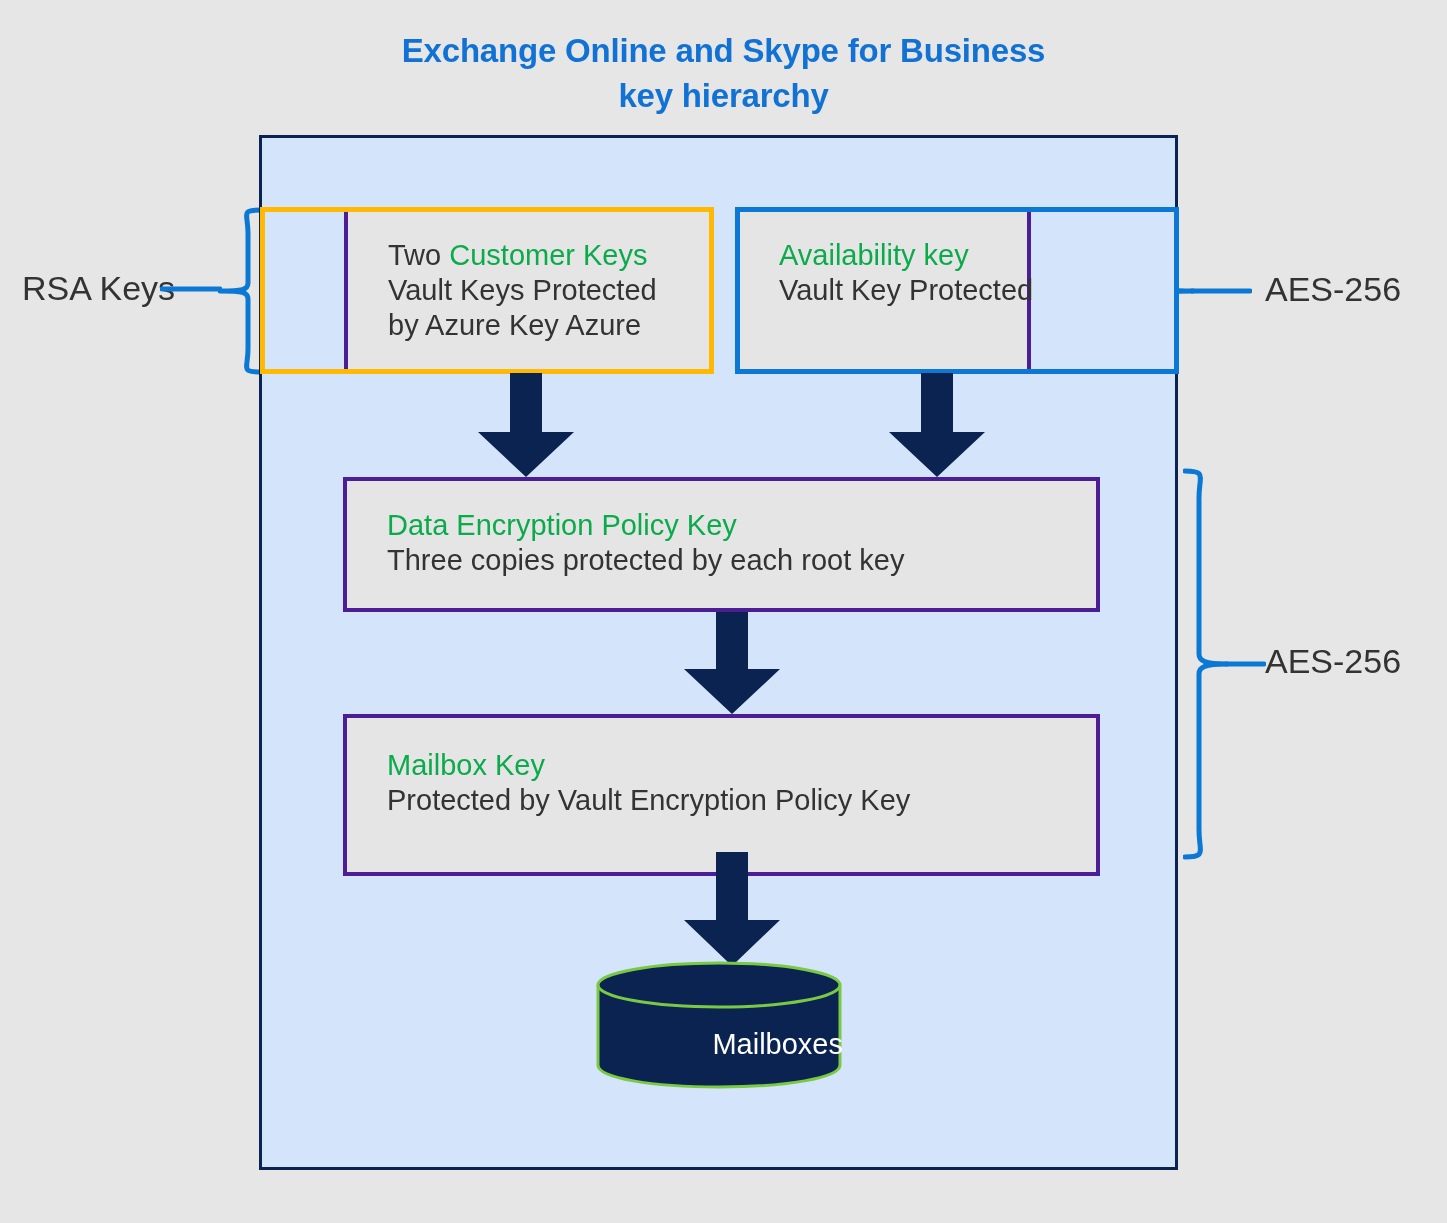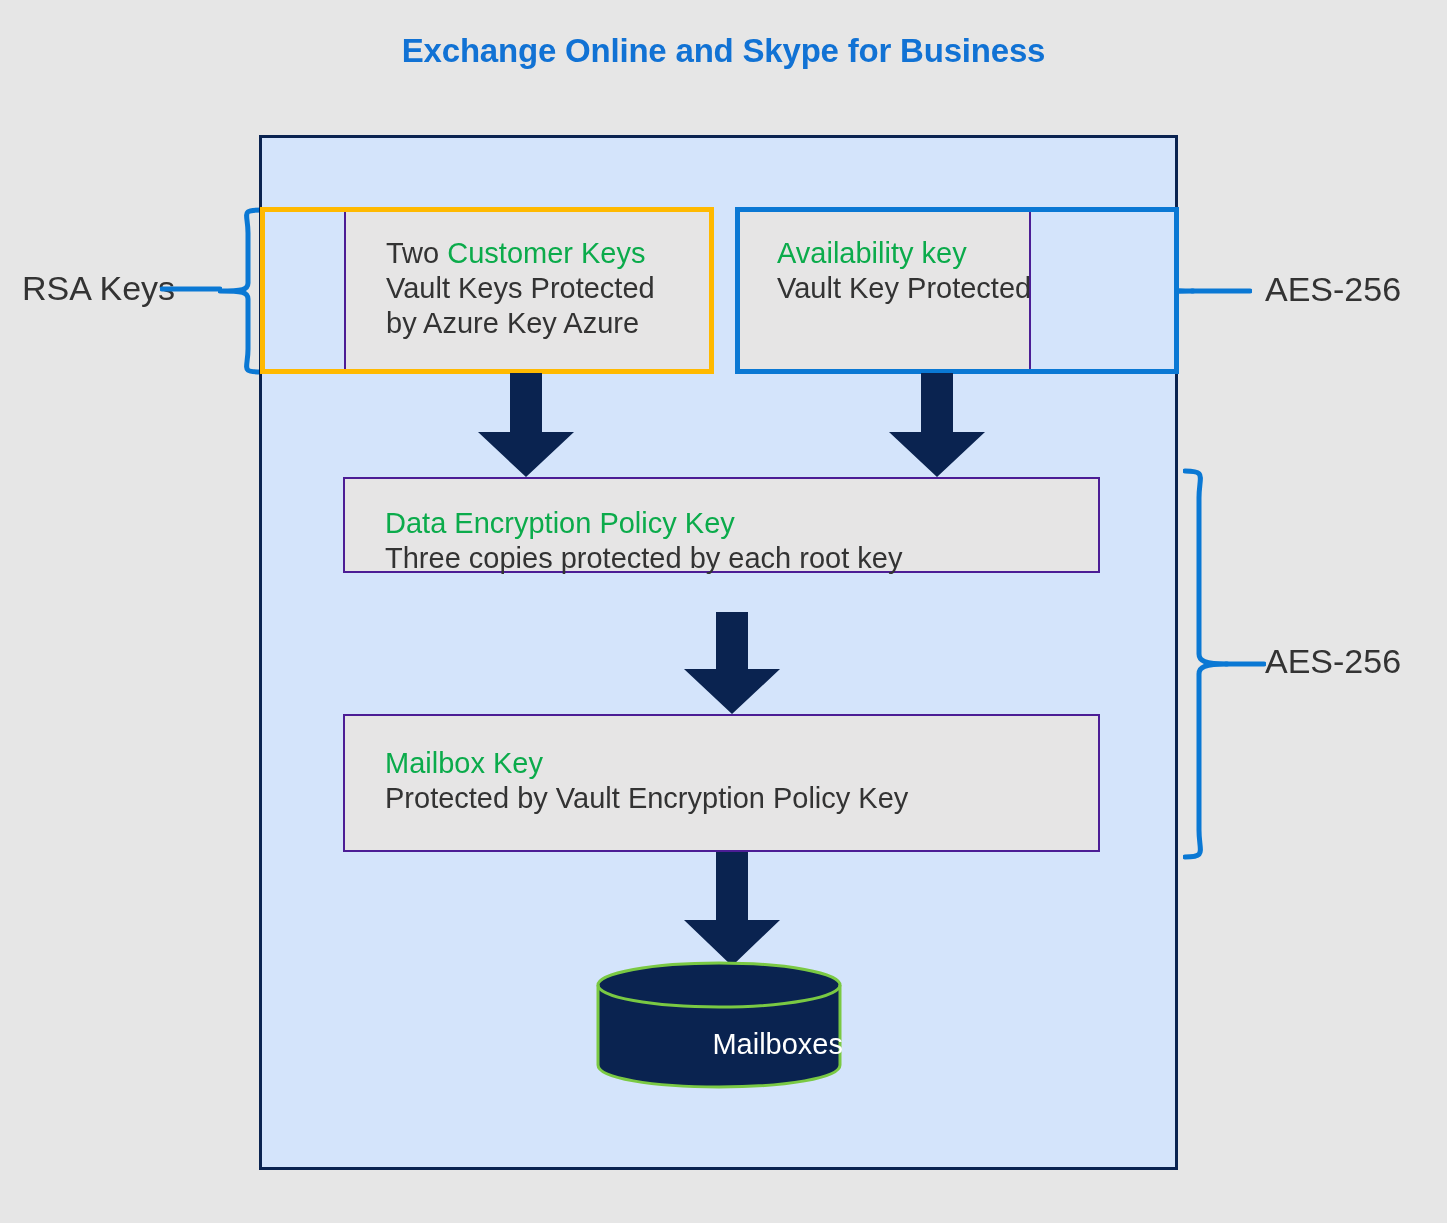--- a/index.html
+++ b/index.html
@@ -45,38 +45,38 @@
     height: 1035px;
     background: #d4e4fb;
     border: 3px solid #0a2350;
     box-sizing: border-box;
   }
 
   
   .keybox {
     position: absolute;
     background: #e6e5e5;
-    border: 2px solid #4c1d95;
+    border: 4px solid #4c1d95;
     box-sizing: border-box;
     padding: 20px 0 0 40px;
   }
   .keybox .line {
     display: block;
     color: #333333;
     font-size: 29px;
     line-height: 35px;
     white-space: nowrap;
   }
   .keybox .green { color: #0bab4b; }
 
   
   #box-customer-keys { left: 344px; top: 208px; width: 369px; height: 165px; padding-top: 26px; }
   #box-availability  { left: 735px; top: 208px; width: 296px; height: 165px; padding-top: 26px; }
-  #box-dep           { left: 343px; top: 477px; width: 757px; height: 96px; padding-top: 27px; }
-  #box-mailbox-key   { left: 343px; top: 714px; width: 757px; height: 138px; padding-top: 30px; }
+  #box-dep           { left: 343px; top: 477px; width: 757px; height: 135px; padding-top: 27px; }
+  #box-mailbox-key   { left: 343px; top: 714px; width: 757px; height: 162px; padding-top: 30px; }
 
   
   .outline {
     position: absolute;
     box-sizing: border-box;
     background: transparent;
   }
   #outline-orange {
     left: 260px; top: 207px; width: 454px; height: 167px;
     border: 5px solid #ffb900;
@@ -133,20 +133,21 @@
     pointer-events: none;
   }
 </style>
 </head>
 <body>
 
 <div id="stage">
 
   <div class="title">
     <span>Exchange Online and Skype for Business</span>
+    <span class="l2">key hierarchy</span>
   </div>
 
   <div class="brace" id="brace-rsa">
     <svg width="46" height="168" viewBox="0 0 46 168">
       <path d="M 44 3 C 22 3 30 6 30 26 L 30 76 C 30 83 24 84 2 84 C 24 84 30 85 30 92 L 30 142 C 30 162 22 165 44 165" fill="none" stroke="#0a78d4" stroke-width="5" stroke-linecap="round" stroke-linejoin="round"></path>
     </svg>
   </div>
   <div class="brace-label" id="label-rsa-keys">RSA Keys</div>
   <div class="brace" style="left:160px; top:286px;">
     <svg width="62" height="6" viewBox="0 0 62 6">

